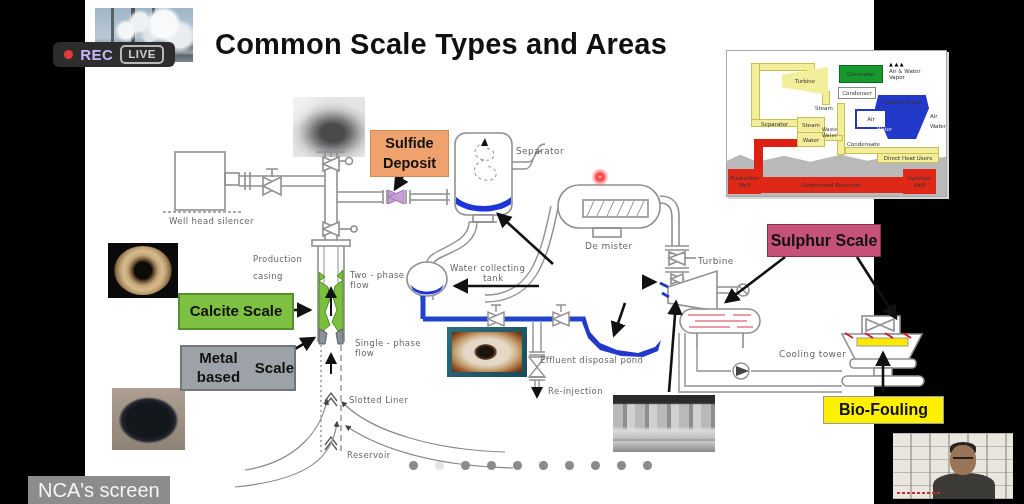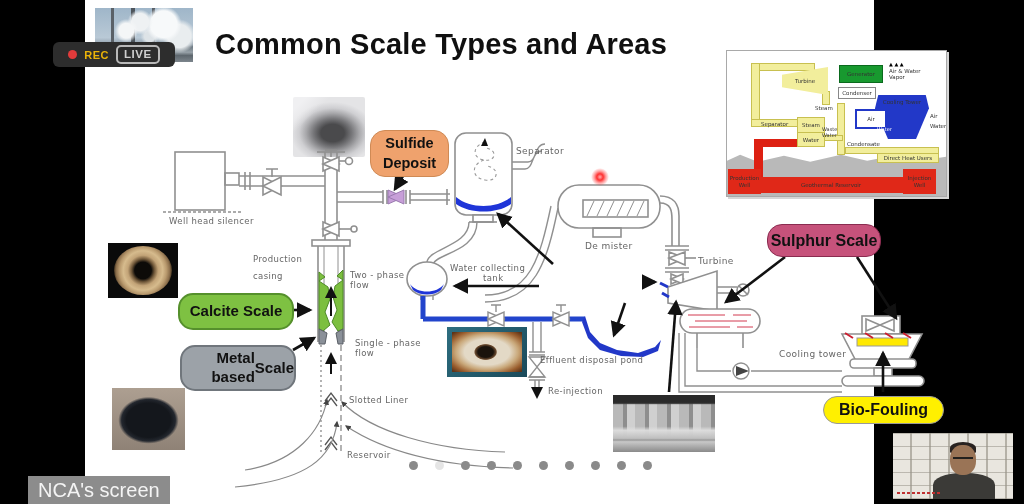--- a/index.html
+++ b/index.html
@@ -7,21 +7,21 @@
   .abs{position:absolute;}
   #stage{position:relative;width:1024px;height:504px;background:#000;}
   #screen{position:absolute;left:85px;top:0;width:789px;height:504px;background:#fff;}
   #right-black{position:absolute;left:985px;top:165px;width:39px;height:339px;background:#000;}
   #corner-black{position:absolute;left:960px;top:497px;width:64px;height:7px;background:#000;}
 
   
   #rec-pill{left:53px;top:42px;width:122px;height:25px;background:#2d2d2d;border-radius:6px;
     display:flex;align-items:center;justify-content:center;gap:7px;z-index:50;}
   #rec-dot{width:9px;height:9px;border-radius:50%;background:#e23b3b;}
-  #rec-text{color:#eab308;font-weight:bold;font-size:11px;letter-spacing:.5px;}
+  #rec-text{color:#c4b5fd;font-weight:bold;font-size:15px;letter-spacing:.5px;}
   #live-badge{border:2px solid #b9b9b9;border-radius:5px;padding:0 6px;color:#cfcfcf;
     font-weight:bold;font-size:11.5px;letter-spacing:.5px;line-height:15px;}
   #share-label{left:28px;top:476px;height:28px;padding:0 10px;background:#8c8c8c;color:#f4f4f4;
     font-size:20px;display:flex;align-items:center;z-index:60;font-family:"Liberation Sans",sans-serif;}
 
   
   #webcam{left:893px;top:433px;width:120px;height:66px;background:#cfcbc2;overflow:hidden;z-index:70;}
   .wc-shelves{position:absolute;inset:0;
     background:repeating-linear-gradient(0deg,rgba(150,146,136,.55) 0 1px,transparent 1px 13px),
                repeating-linear-gradient(90deg,#e9e6df 0 17px,#b5b1a7 17px 19px);}
@@ -60,22 +60,22 @@
     background:linear-gradient(135deg,#2e6e80,#1a4a5a);}
   #silica-photo::before{content:"";position:absolute;left:5px;top:5px;right:5px;bottom:5px;
     background:radial-gradient(ellipse 26% 32% at 48% 50%,#1a130c 0 42%,#6b4a2e 58%,transparent 64%),
      radial-gradient(ellipse 72% 72% at 50% 50%,#e3d9c6 0 45%,#c9a87a 62%,#9a5e2e 80%,#5e3418 94%);}
   #biofouling-photo{left:528px;top:395px;width:102px;height:57px;
     background:linear-gradient(180deg,#2a2a2a 0 13%,rgba(58,58,58,.9) 15%,transparent 17%),
      linear-gradient(180deg,transparent 0 55%,rgba(222,222,222,.95) 62%,#bfbfbf 76%,#9a9a9a 79%,#c8c8c8 82%,#8a8a8a 100%),
      repeating-linear-gradient(90deg,#b9b9b9 0 10px,#8e8e8e 10px 14px,#d0d0d0 14px 22px);}
 
   
-  .scalebox{display:flex;align-items:center;justify-content:center;text-align:right;
-    font-weight:bold;color:#111;font-family:"Liberation Sans",sans-serif;z-index:30;line-height:1.35;border-radius:15px;}
+  .scalebox{display:flex;align-items:center;justify-content:center;text-align:center;
+    font-weight:bold;color:#111;font-family:"Liberation Sans",sans-serif;z-index:30;line-height:1.35;}
   #sulfide-label{left:285px;top:130px;width:77px;height:45px;background:#efa26d;border:1px solid #cf8a55;font-size:14.5px;flex-direction:column;}
   #calcite-label{left:93px;top:293px;width:112px;height:33px;background:#7ec142;border:2px solid #55902c;font-size:15px;}
   #metal-label{left:95px;top:345px;width:112px;height:42px;background:#9ca2a8;border:2px solid #70767c;font-size:15px;flex-direction:row;line-height:1.25;}
   #silica-label{left:455px;top:265px;width:108px;height:37px;background:#2b50c8;color:#fff;font-size:18.5px;}
   #sulphur-label{left:682px;top:224px;width:112px;height:31px;background:#c6527b;border:1px solid #8a2c50;font-size:16px;}
   #bio-label{left:738px;top:396px;width:119px;height:26px;background:#fff000;border:1px solid #999;font-size:16px;}
 
   
   .lbl{position:absolute;font-family:"DejaVu Sans",sans-serif;color:#666;font-size:8.5px;
     letter-spacing:.4px;white-space:nowrap;z-index:20;}

